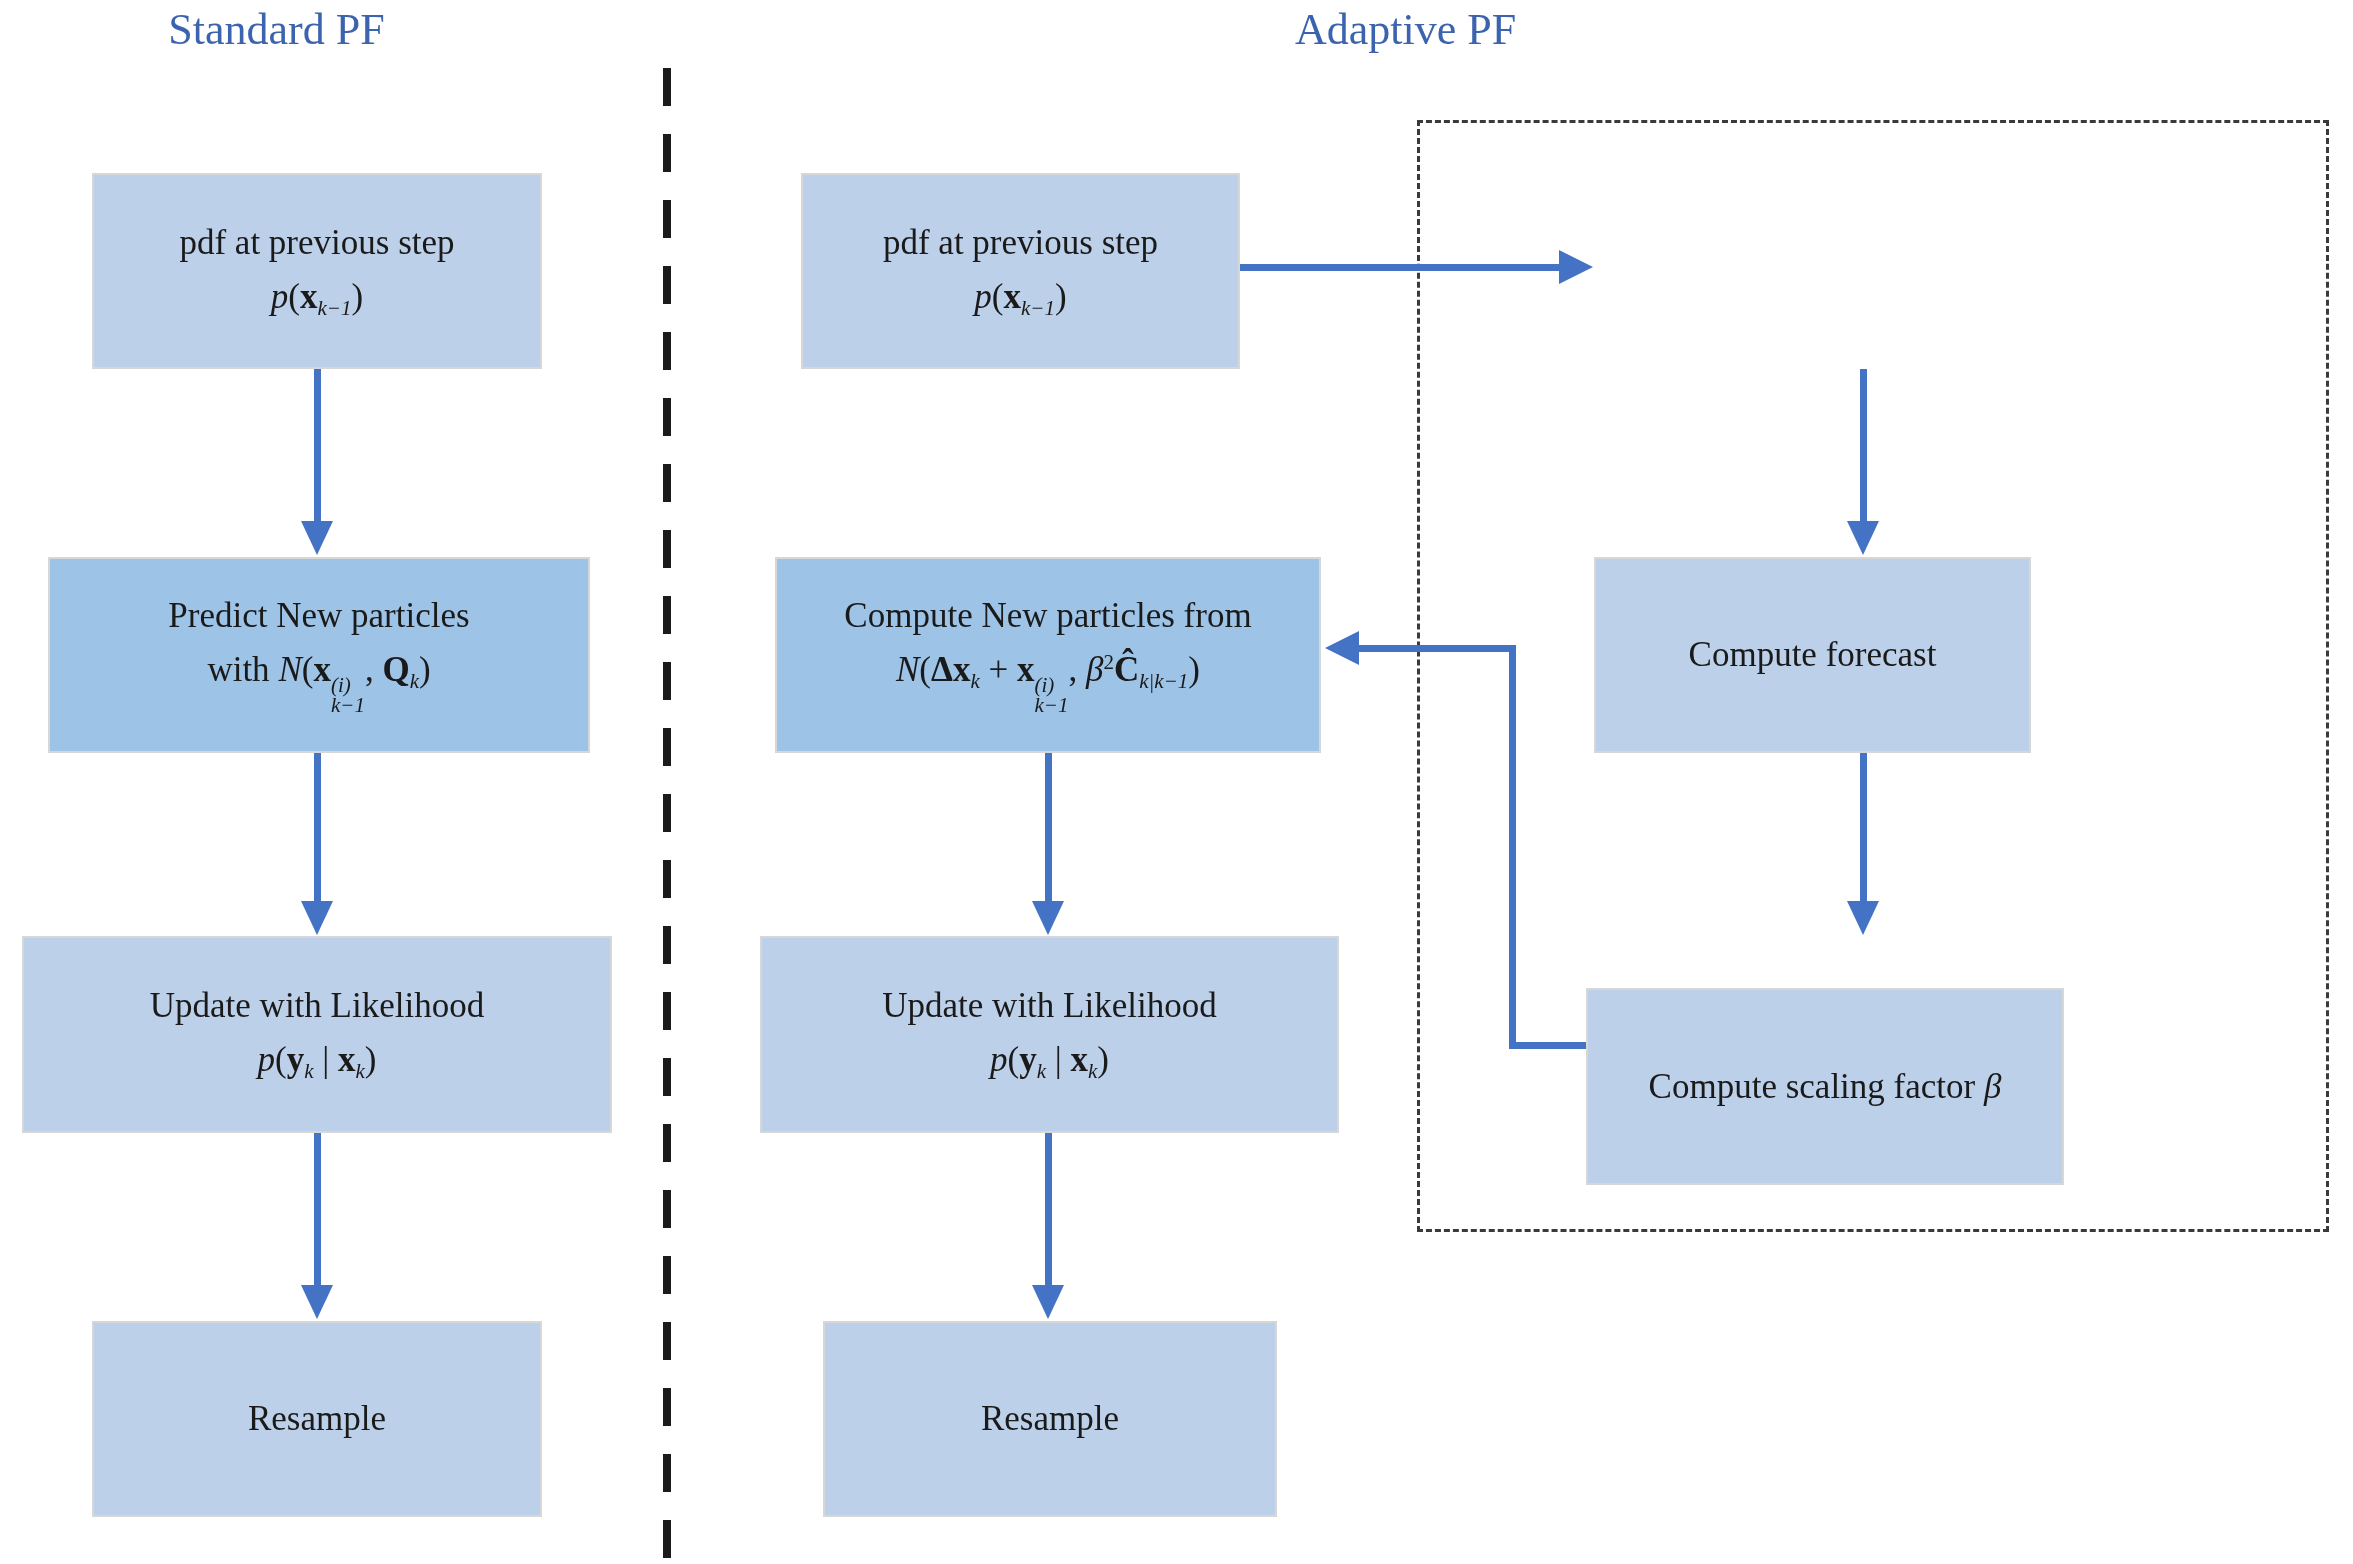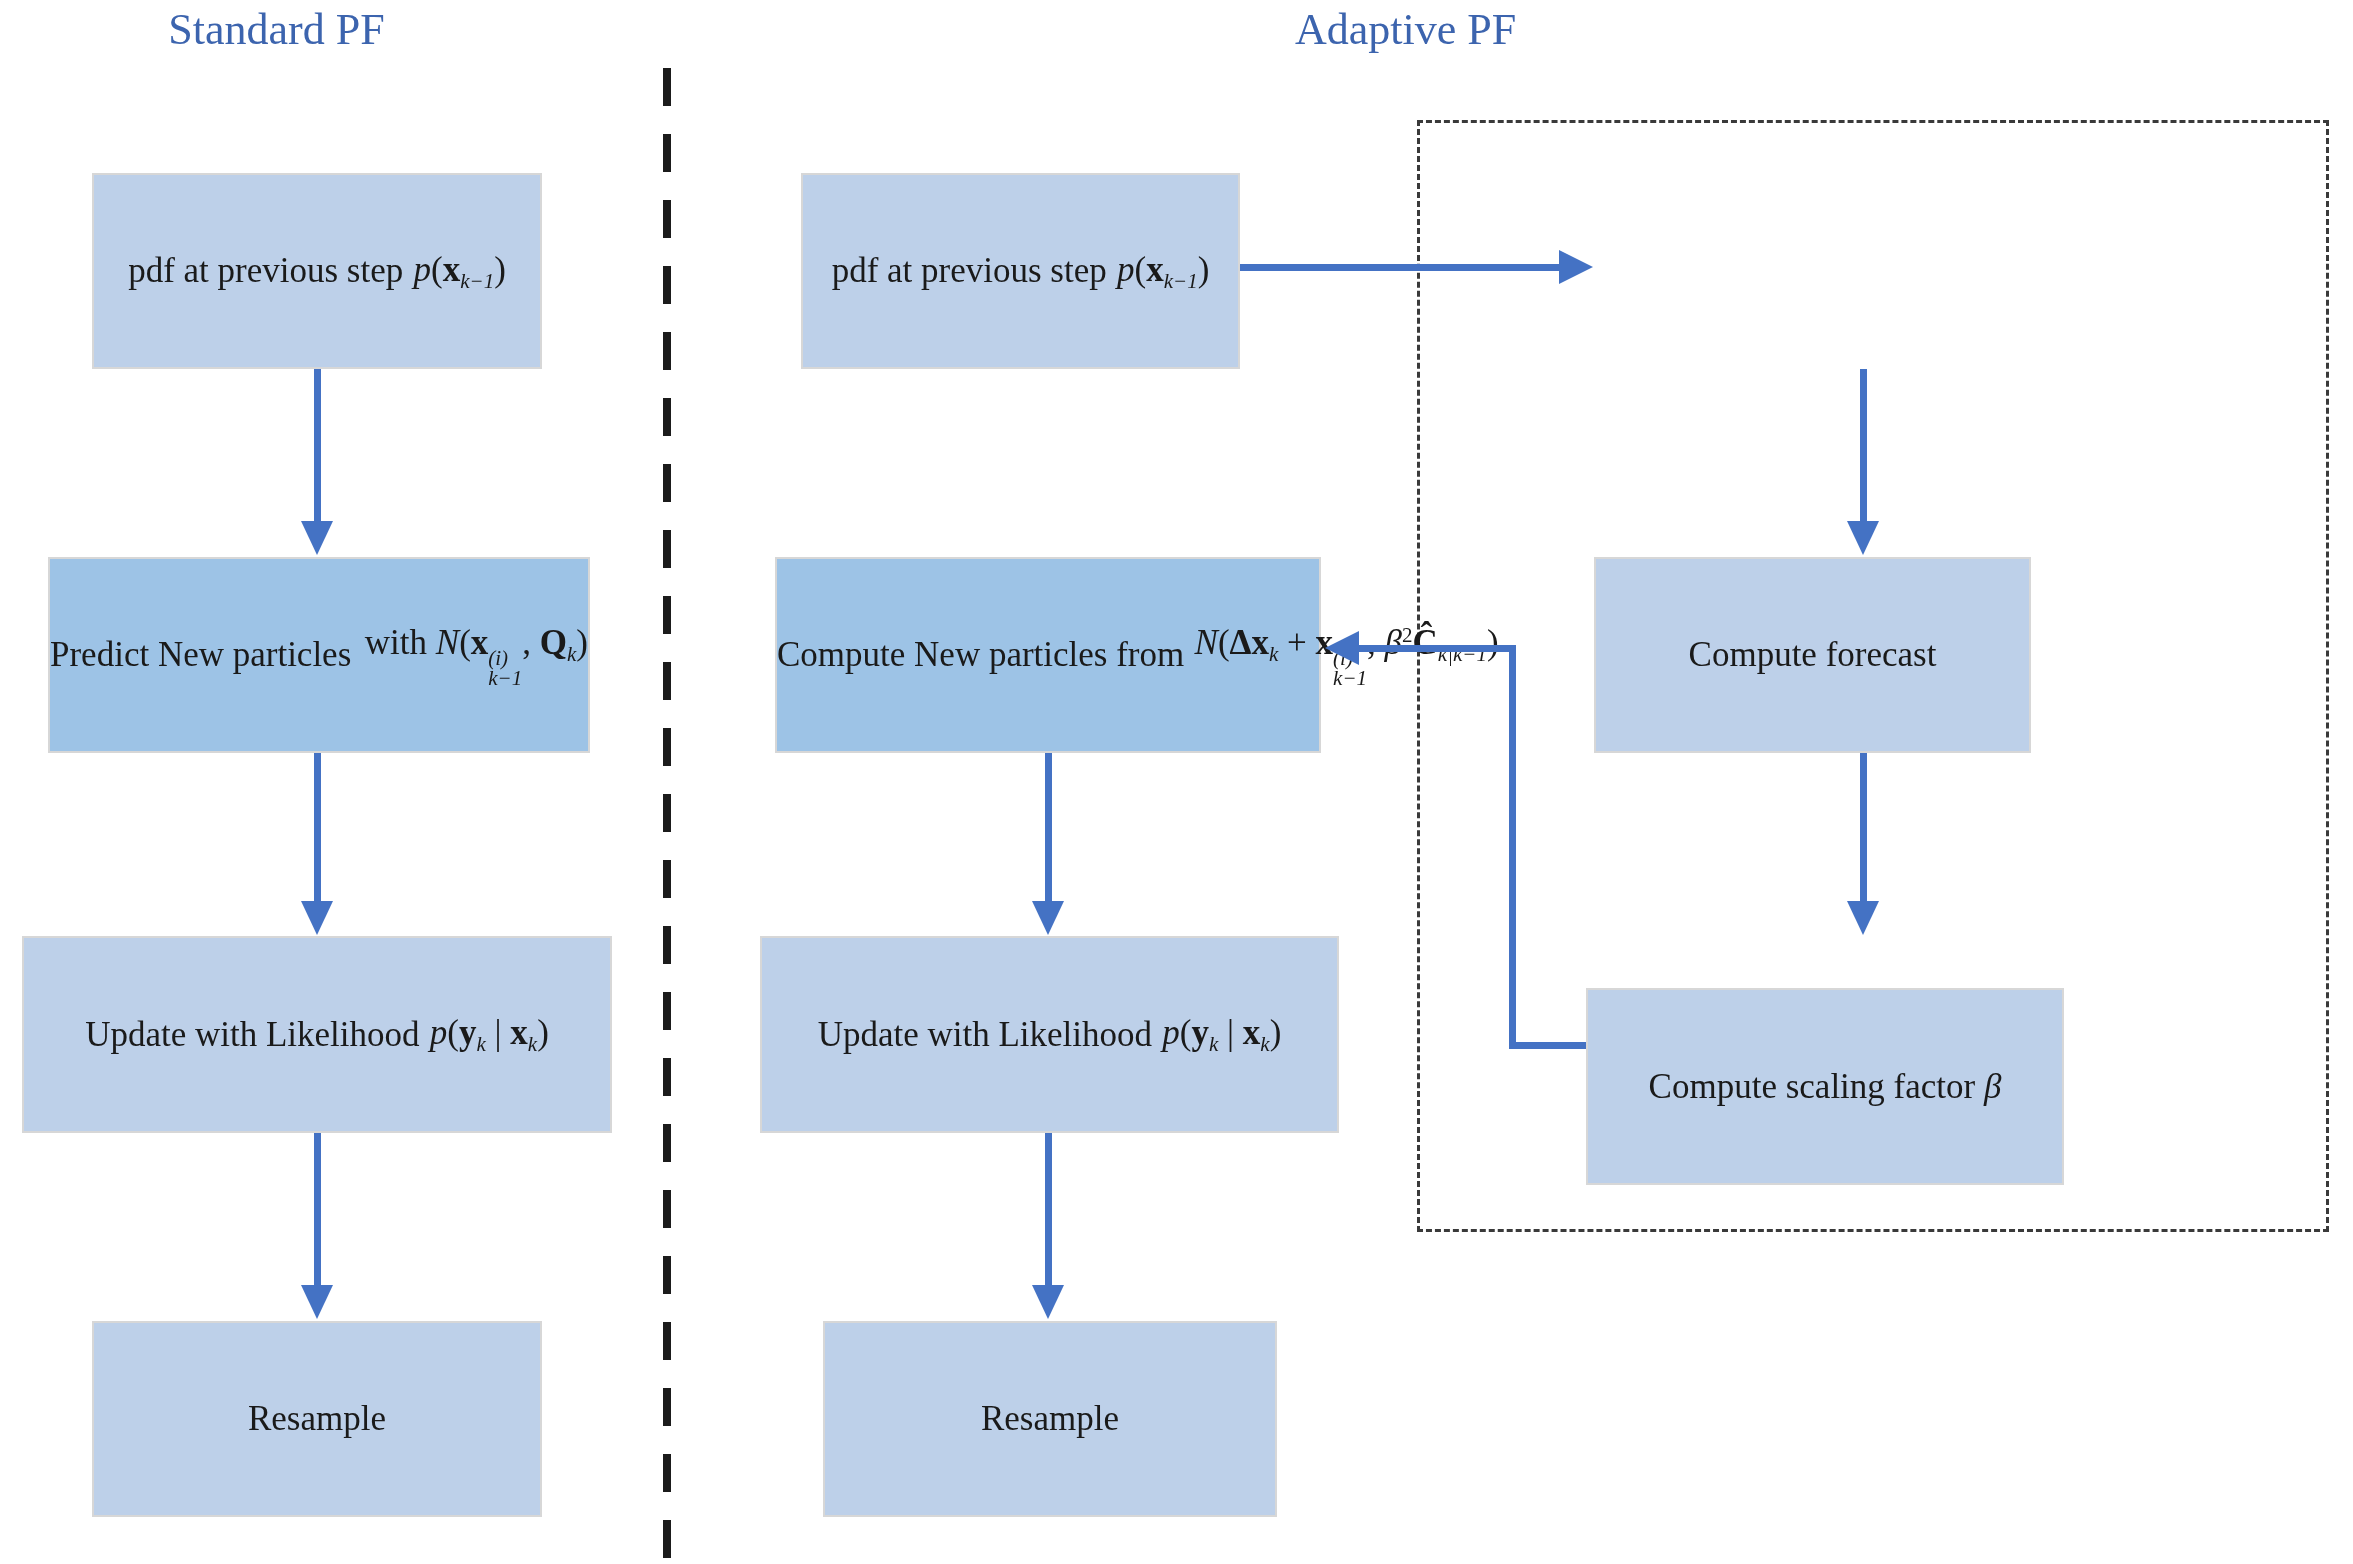--- a/index.html
+++ b/index.html
@@ -7,25 +7,25 @@
           font-family:"Liberation Serif","DejaVu Serif",serif;color:#1a1a1a;}
 
   .title{position:absolute;font-size:44px;color:#3c64ae;text-align:center;white-space:nowrap;}
 
   .divider{position:absolute;left:663px;top:68px;width:8px;height:1497px;
            background:repeating-linear-gradient(to bottom,#1b1b1b 0 38px,transparent 38px 66px);}
 
   .dashed-region{position:absolute;left:1417px;top:120px;width:906px;height:1106px;
                  border:3px dashed #3a3a3a;background:transparent;z-index:1;}
 
-  .box{position:absolute;display:flex;justify-content:center;align-items:center;
+  .box{position:absolute;display:flex;flex-direction:column;justify-content:center;align-items:center;
        gap:10.3px;z-index:2;font-size:35px;text-align:center;border:2.2px solid #d7d7d7;box-sizing:border-box;
        line-height:1.25;}
   .light{background:#bdd0e9;}
-  .dark{background:#9dc3e6;justify-content:space-between;}
+  .dark{background:#9dc3e6;}
   .bline{white-space:nowrap;}
 
   .tk-n{font-style:normal;}
   .tk-i{font-style:italic;}
   .tk-b{font-weight:bold;}
   .tk-sub{font-size:0.60em;font-style:italic;vertical-align:-0.34em;}
   .tk-sup{font-size:0.60em;font-style:normal;vertical-align:0.55em;}
   .supsub{display:inline-flex;flex-direction:column;align-items:flex-start;
           font-size:0.60em;line-height:0.95;vertical-align:-0.55em;font-style:italic;}
   .ss-sup,.ss-sub{display:block;}

